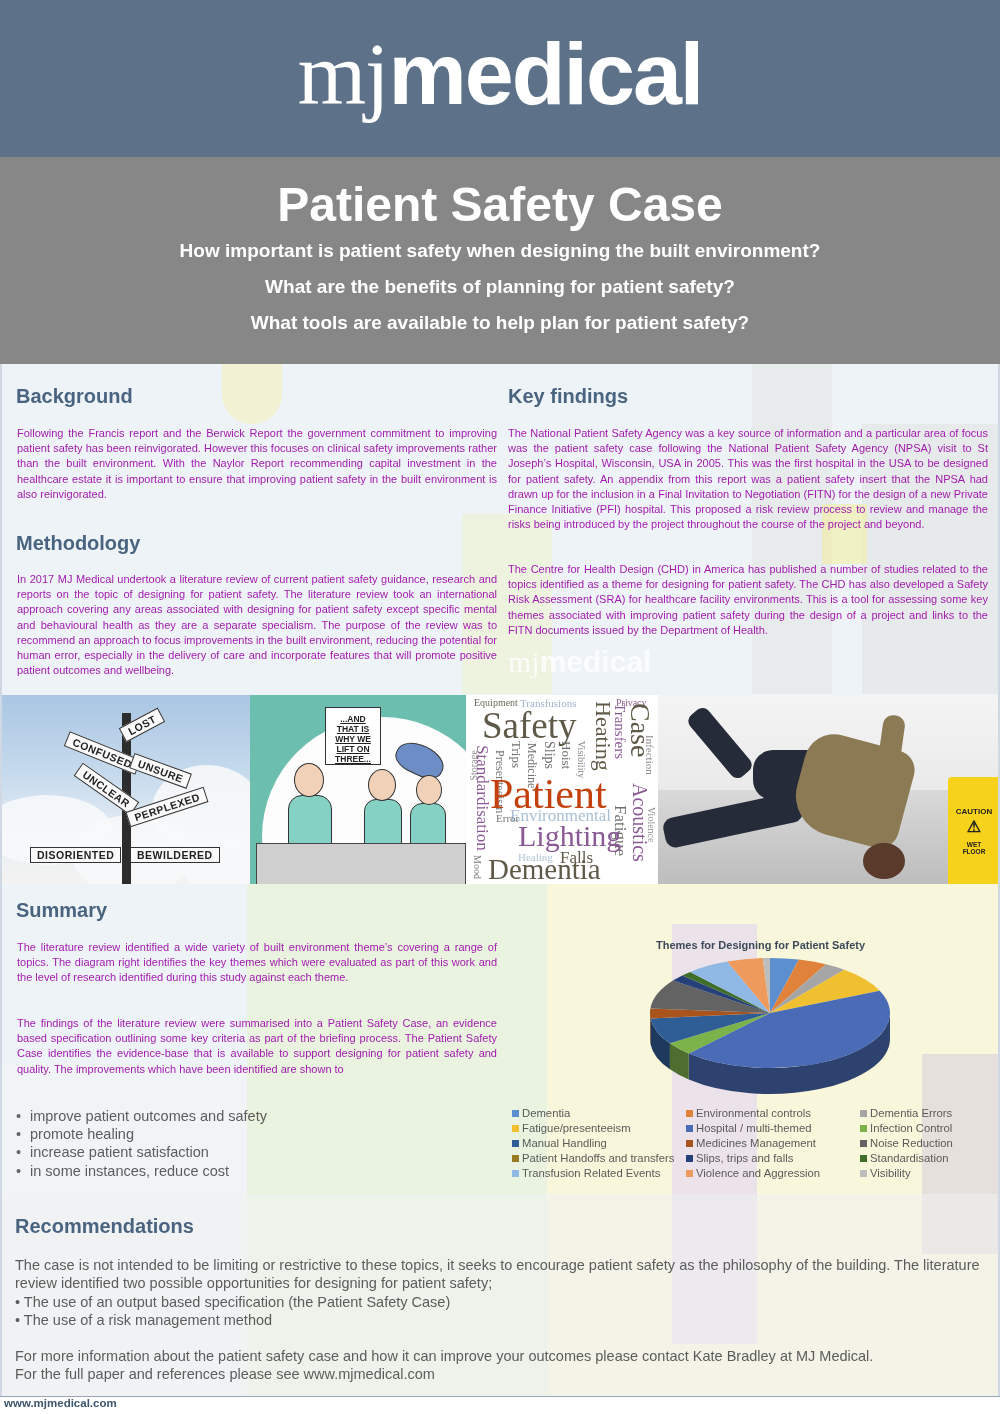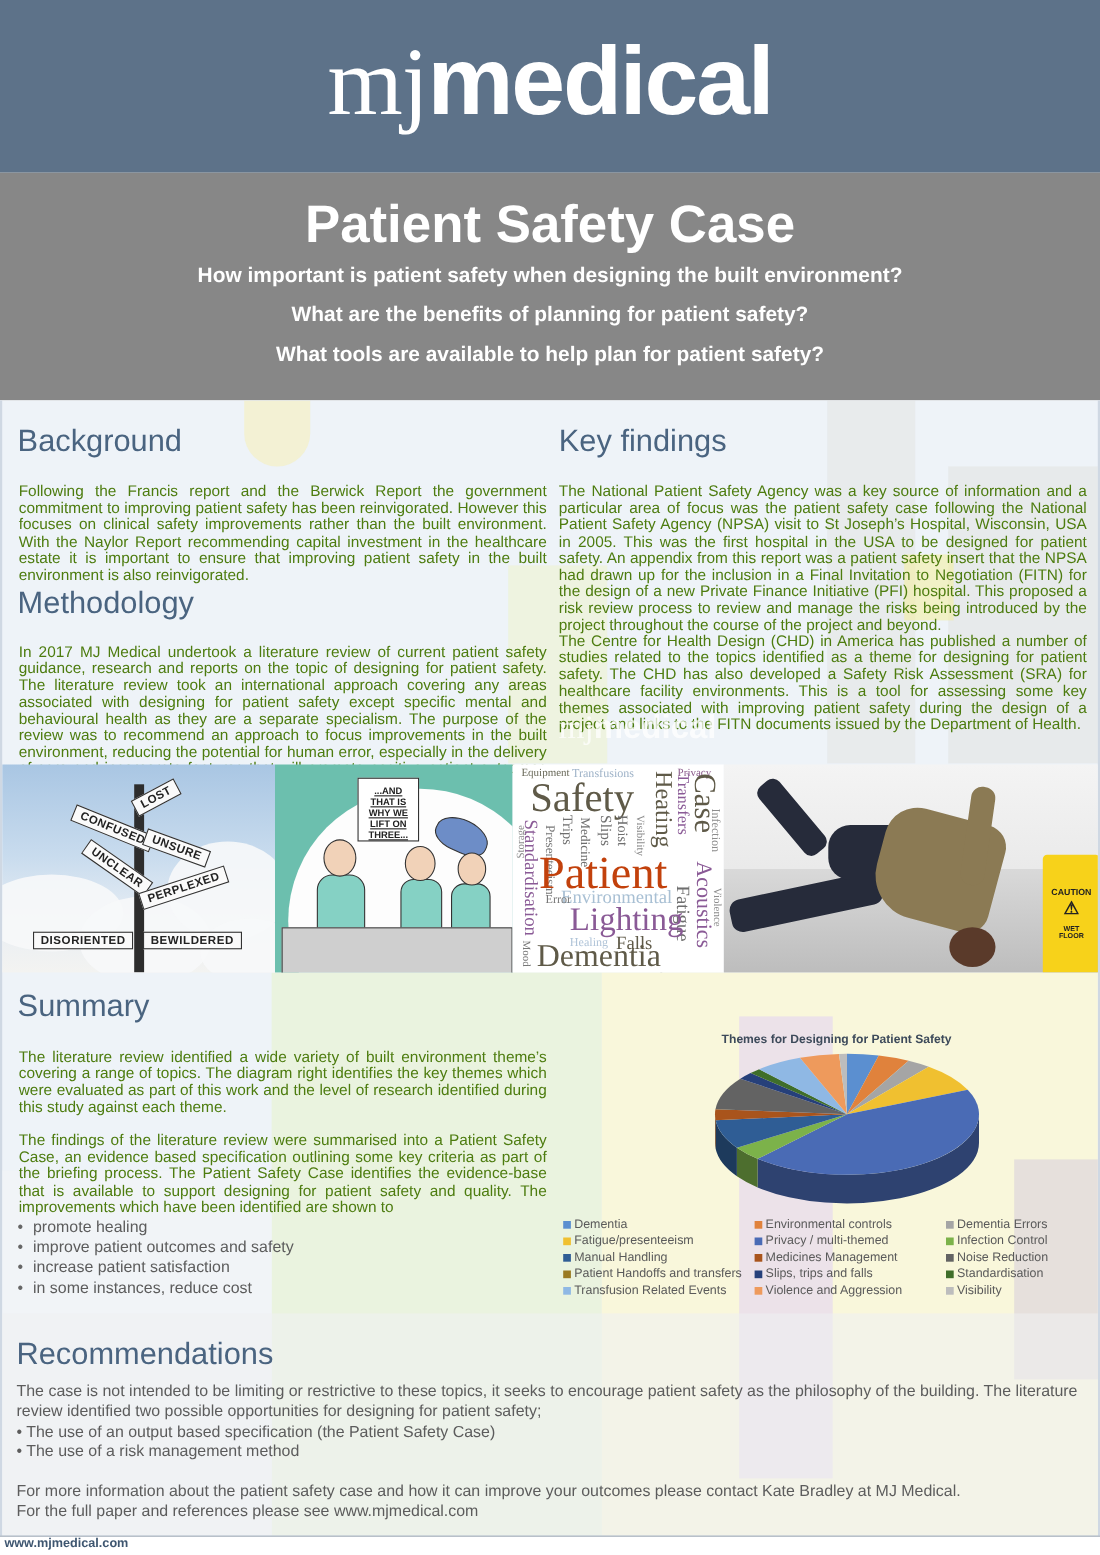--- a/index.html
+++ b/index.html
@@ -15,22 +15,22 @@
   .title-bar { position: absolute; left: 0; top: 157px; width: 1000px; height: 207px; background: #878787; color: #ffffff; text-align: center; }
   .title-bar h1 { font-size: 48px; font-weight: bold; margin-top: 20px; letter-spacing: 0px; }
   .title-bar .q { font-size: 19px; font-weight: bold; margin-top: 14px; }
   .title-bar .q1 { margin-top: 8px; }
   .title-bar .q2, .title-bar .q3 { }
 
   
   .content { position: absolute; left: 0; top: 364px; width: 1000px; height: 1032px; background: #eef3f8; overflow: hidden; border-left: 2px solid #cfd8e3; border-right: 2px solid #cfd8e3; }
   .bg-shape { position: absolute; opacity: 0.5; }
 
-  .section-title { color: #4a6480; font-size: 28px; font-weight: normal; position: absolute; }
-  .para { position: absolute; font-size: 14px; line-height: 15.2px; color: #4d7c0f; text-align: justify; margin-top: 13px; }
+  .section-title { color: #4a6480; font-size: 20px; font-weight: bold; position: absolute; }
+  .para { position: absolute; font-size: 11px; line-height: 15.2px; color: #a21caf; text-align: justify; }
 
   .watermark { position: absolute; left: 506px; top: 281px; color: rgba(255,255,255,0.75); font-size: 30px; }
   .watermark .mj { font-family: "Liberation Serif", serif; }
   .watermark .medical { font-weight: bold; }
 
   
   .strip { position: absolute; left: 0; top: 331px; width: 1000px; height: 189px; display: flex; }
   .img-sign { width: 248px; height: 189px; position: relative; overflow: hidden; background: linear-gradient(180deg, #a9c6e3 0%, #c9dcee 45%, #e8eef4 75%, #f3f3f1 100%); }
   .cloud { position: absolute; background: #f7f8fa; border-radius: 50%; opacity: 0.9; }
   .pole { position: absolute; left: 120px; top: 18px; width: 9px; height: 171px; background: #2d2d2d; }
@@ -190,22 +190,22 @@
       </div>
     </div>
   </div>
 
   <div class="section-title" style="left:14px;top:535px;">Summary</div>
   <div class="para" style="left:15px;top:576px;width:480px;">The literature review identified a wide variety of built environment theme’s covering a range of topics. The diagram right identifies the key themes which were evaluated as part of this work and the level of research identified during this study against each theme.</div>
   <div class="para" style="left:15px;top:652px;width:480px;">The findings of the literature review were summarised into a Patient Safety Case, an evidence based specification outlining some key criteria as part of the briefing process. The Patient Safety Case identifies the evidence-base that is available to support designing for patient safety and quality. The improvements which have been identified are shown to</div>
 </div>
 
 <ul class="bullets">
+  <li>improve patient outcomes and safety</li>
   <li>promote healing</li>
-  <li>improve patient outcomes and safety</li>
   <li>increase patient satisfaction</li>
   <li>in some instances, reduce cost</li>
 </ul>
 
 <div class="chart-title">Themes for Designing for Patient Safety</div>
 <div class="pie-wrap">
   <svg id="pie-svg" width="250" height="145" viewBox="0 0 250 145">
       <path d="M245,58 A120,55 0 0 1 43.76147867676096,98.47968928807526 L43.76147867676096,124.47968928807526 A120,55 0 0 0 245,84 Z" fill="#2e4270"></path>
       <path d="M43.76147867676096,98.47968928807526 A120,55 0 0 1 24.9085786831197,88.3391304222065 L24.9085786831197,114.3391304222065 A120,55 0 0 0 43.76147867676096,124.47968928807526 Z" fill="#4d6e2e"></path>
       <path d="M24.9085786831197,88.3391304222065 A120,55 0 0 1 5.583424671027686,63.41690158796429 L5.583424671027686,89.41690158796429 A120,55 0 0 0 24.9085786831197,114.3391304222065 Z" fill="#1d3a5c"></path>
@@ -270,21 +270,21 @@
     <div class="legend-item">
       <span class="sw" style="background: rgb(165, 165, 165);"></span>
       <span>Dementia Errors</span>
     </div>
     <div class="legend-item">
       <span class="sw" style="background: rgb(240, 192, 48);"></span>
       <span>Fatigue/presenteeism</span>
     </div>
     <div class="legend-item">
       <span class="sw" style="background: rgb(74, 107, 181);"></span>
-      <span>Privacy / multi-themed</span>
+      <span>Hospital / multi-themed</span>
     </div>
     <div class="legend-item">
       <span class="sw" style="background: rgb(124, 178, 74);"></span>
       <span>Infection Control</span>
     </div>
     <div class="legend-item">
       <span class="sw" style="background: rgb(47, 93, 149);"></span>
       <span>Manual Handling</span>
     </div>
     <div class="legend-item">

